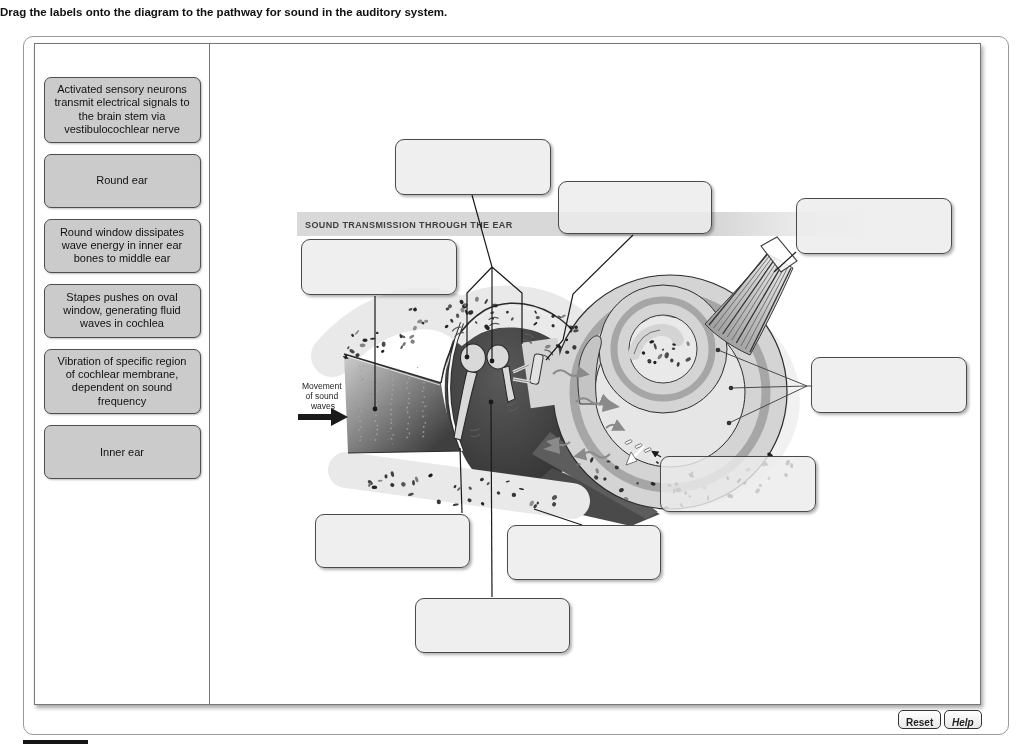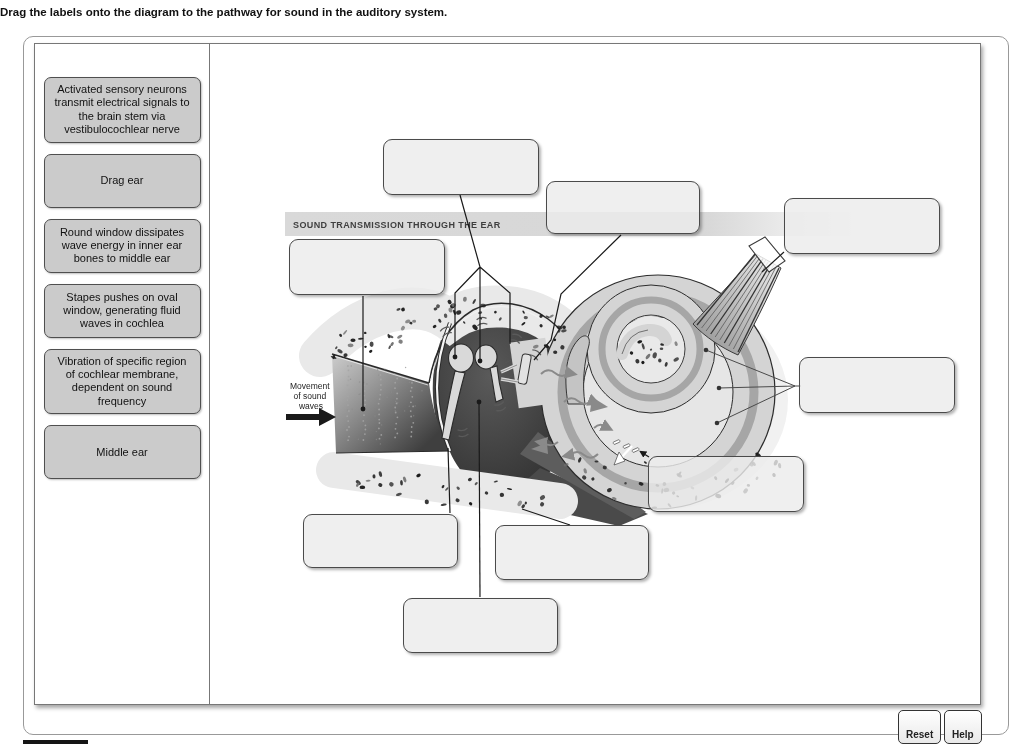--- a/index.html
+++ b/index.html
@@ -7,46 +7,46 @@
   .title{position:absolute;left:0;top:6px;font-size:11.5px;font-weight:bold;color:#111;}
   .outer{position:absolute;left:23px;top:36px;width:984px;height:697px;border:1px solid #999;
     border-radius:10px;background:#fff;}
   .inner{position:absolute;left:10px;top:6px;width:945px;height:660px;border:1px solid #777;
     background:#fff;box-shadow:2px 3px 4px rgba(0,0,0,.35);}
   .sidebar{position:absolute;left:0;top:0;width:175px;height:660px;border-right:1px solid #777;
     box-sizing:border-box;padding-top:33px;display:flex;flex-direction:column;gap:11px;align-items:center;}
   .tile{width:157px;min-height:54px;box-sizing:border-box;background:#cbcbcb;border:1px solid #4f4f4f;
     border-radius:7px;display:flex;align-items:center;justify-content:center;text-align:center;
     font-size:11px;line-height:1.22;color:#111;padding:5px 7px;box-shadow:1px 1px 2px rgba(0,0,0,.25);cursor:move;}
-  .stage{position:absolute;left:171px;top:0;width:770px;height:660px;}
+  .stage{position:absolute;left:183px;top:0;width:770px;height:660px;}
   .stage svg{position:absolute;left:0;top:0;}
   .drop{position:absolute;width:156px;height:56px;box-sizing:border-box;
     background:rgba(236,236,236,.82);border:1.6px solid #4a4a4a;border-radius:9px;
     box-shadow:2px 2px 3px rgba(0,0,0,.3);font-size:11px;color:#111;
     display:flex;align-items:center;justify-content:center;text-align:center;}
   .btn{position:absolute;height:19px;border:1.5px solid #333;border-radius:5px;
     background:linear-gradient(#ffffff,#e9e9e9);font-size:10px;font-weight:bold;color:#222;
-    font-family:"Liberation Sans",sans-serif;padding:16px 7px;line-height:16px;}
+    font-family:"Liberation Sans",sans-serif;padding:4px 7px;line-height:16px;}
   .stub{position:absolute;left:23px;top:740px;width:65px;height:4px;background:#151515;}
 </style>
 </head>
 <body>
 
 <div class="title">Drag the labels onto the diagram to the pathway for sound in the auditory system.</div>
 
 <div class="outer">
   <div class="inner">
 
     <div class="sidebar">
       <div class="tile">Activated sensory neurons transmit electrical signals to the brain stem via vestibulocochlear nerve</div>
-      <div class="tile">Drag ear</div>
+      <div class="tile">Round ear</div>
       <div class="tile">Round window dissipates wave energy in inner ear bones to middle ear</div>
       <div class="tile">Stapes pushes on oval window, generating fluid waves in cochlea</div>
       <div class="tile">Vibration of specific region of cochlear membrane, dependent on sound frequency</div>
-      <div class="tile">Middle ear</div>
+      <div class="tile">Inner ear</div>
     </div>
 
     <div class="stage">
       <svg id="earSvg" width="770" height="660" viewBox="208 42 770 660">
         <defs>
           <linearGradient id="bannerGrad" x1="0" y1="0" x2="1" y2="0">
             <stop offset="0" stop-color="#d9d9d9"></stop>
               <stop offset="0.72" stop-color="#d7d7d7"></stop>
             <stop offset="1" stop-color="#d7d7d7" stop-opacity="0"></stop>
           </linearGradient>
@@ -484,16 +484,16 @@
       <div class="drop" style="left:83px;top:195px;"></div>
       <div class="drop" style="left:593px;top:313px;"></div>
       <div class="drop" style="left:442px;top:412px;"></div>
       <div class="drop" style="left:97px;top:470px;width:155px;height:54px;"></div>
       <div class="drop" style="left:289px;top:481px;width:154px;height:55px;"></div>
       <div class="drop" style="left:197px;top:554px;width:155px;height:55px;"></div>
     </div>
   </div>
 
   <button class="btn" style="left:874px;top:673px;">Reset</button>
-  <button class="btn" style="left:920px;top:673px;">Help</button>
+  <button class="btn" style="left:920px;top:673px;font-style:italic;">Help</button>
 </div>
 
 <div class="stub"></div>
 
 </body></html>

